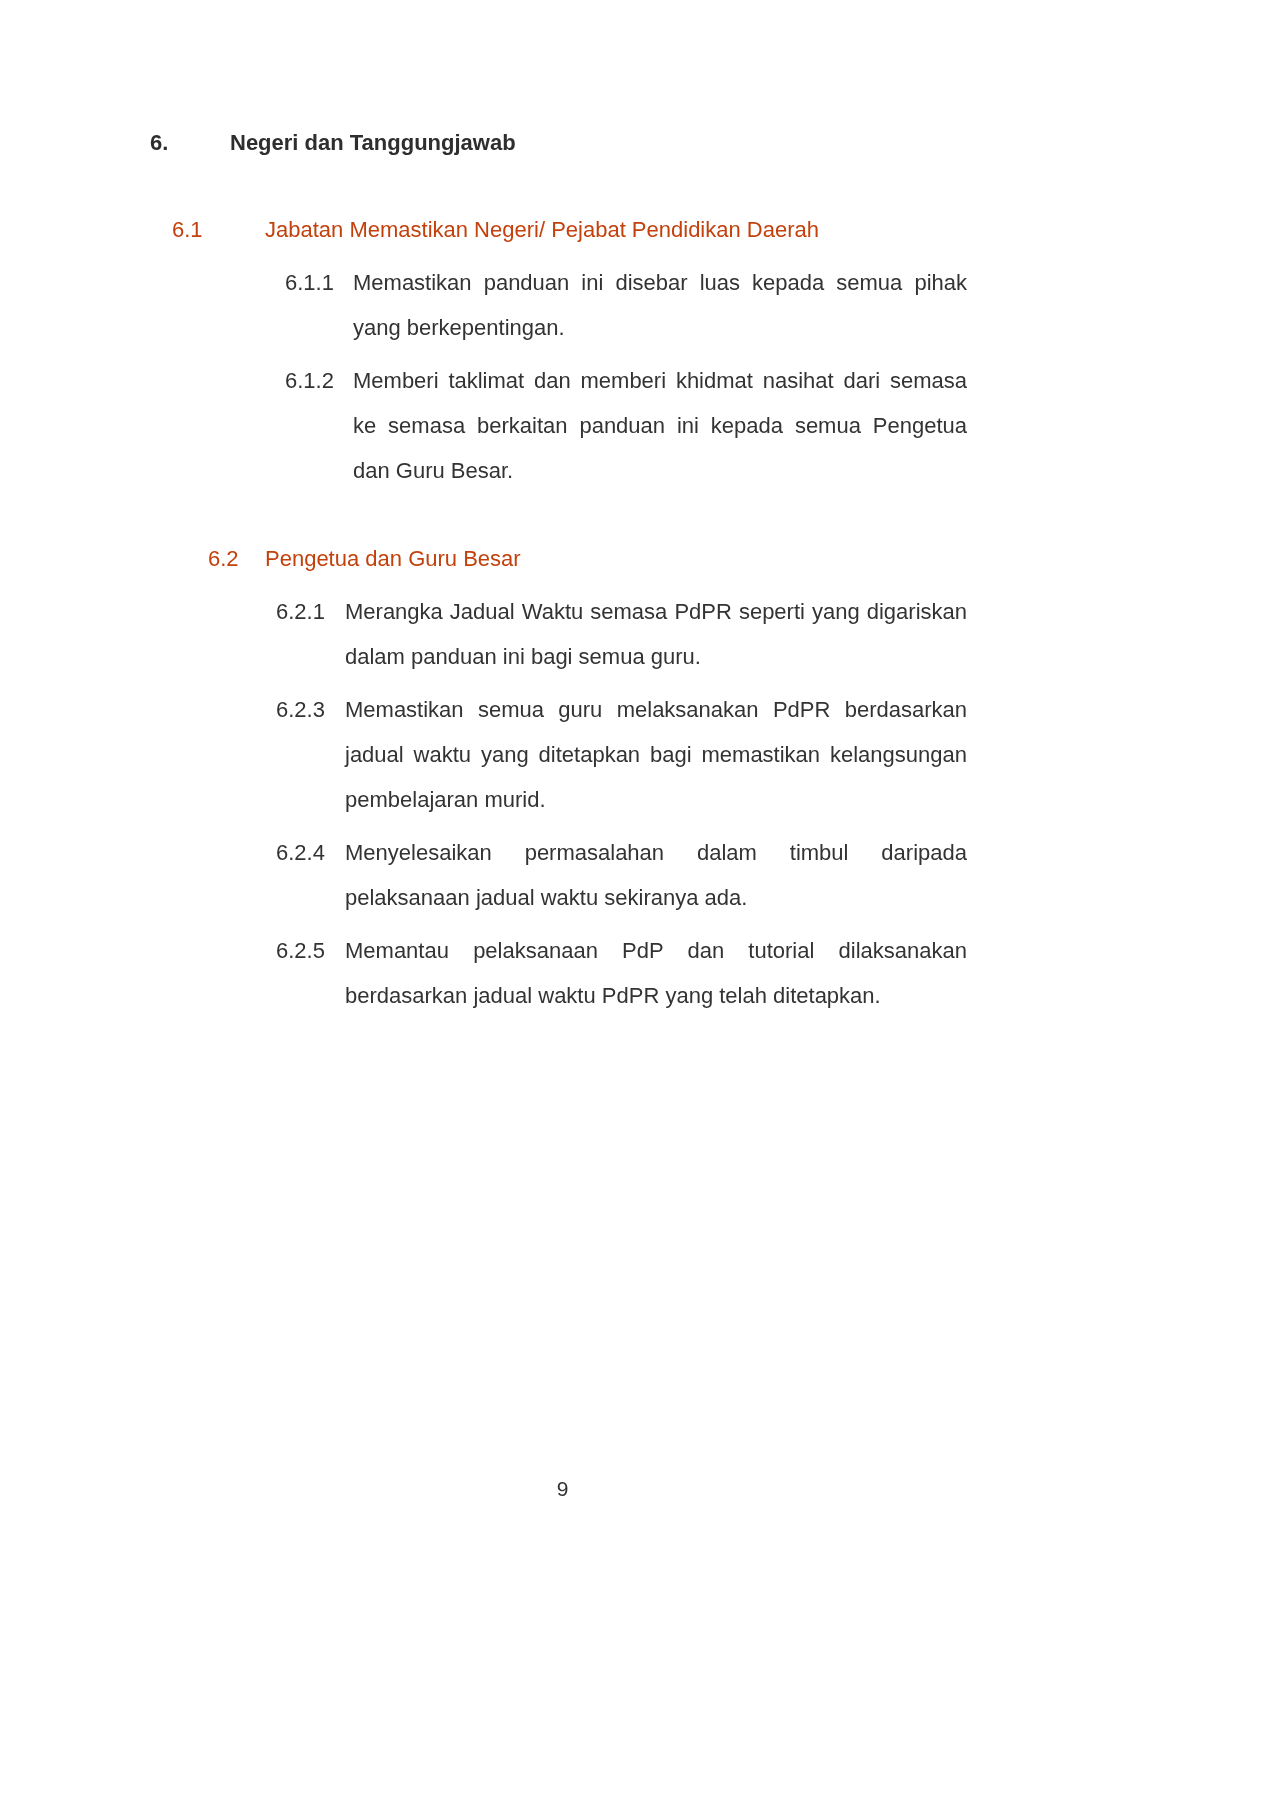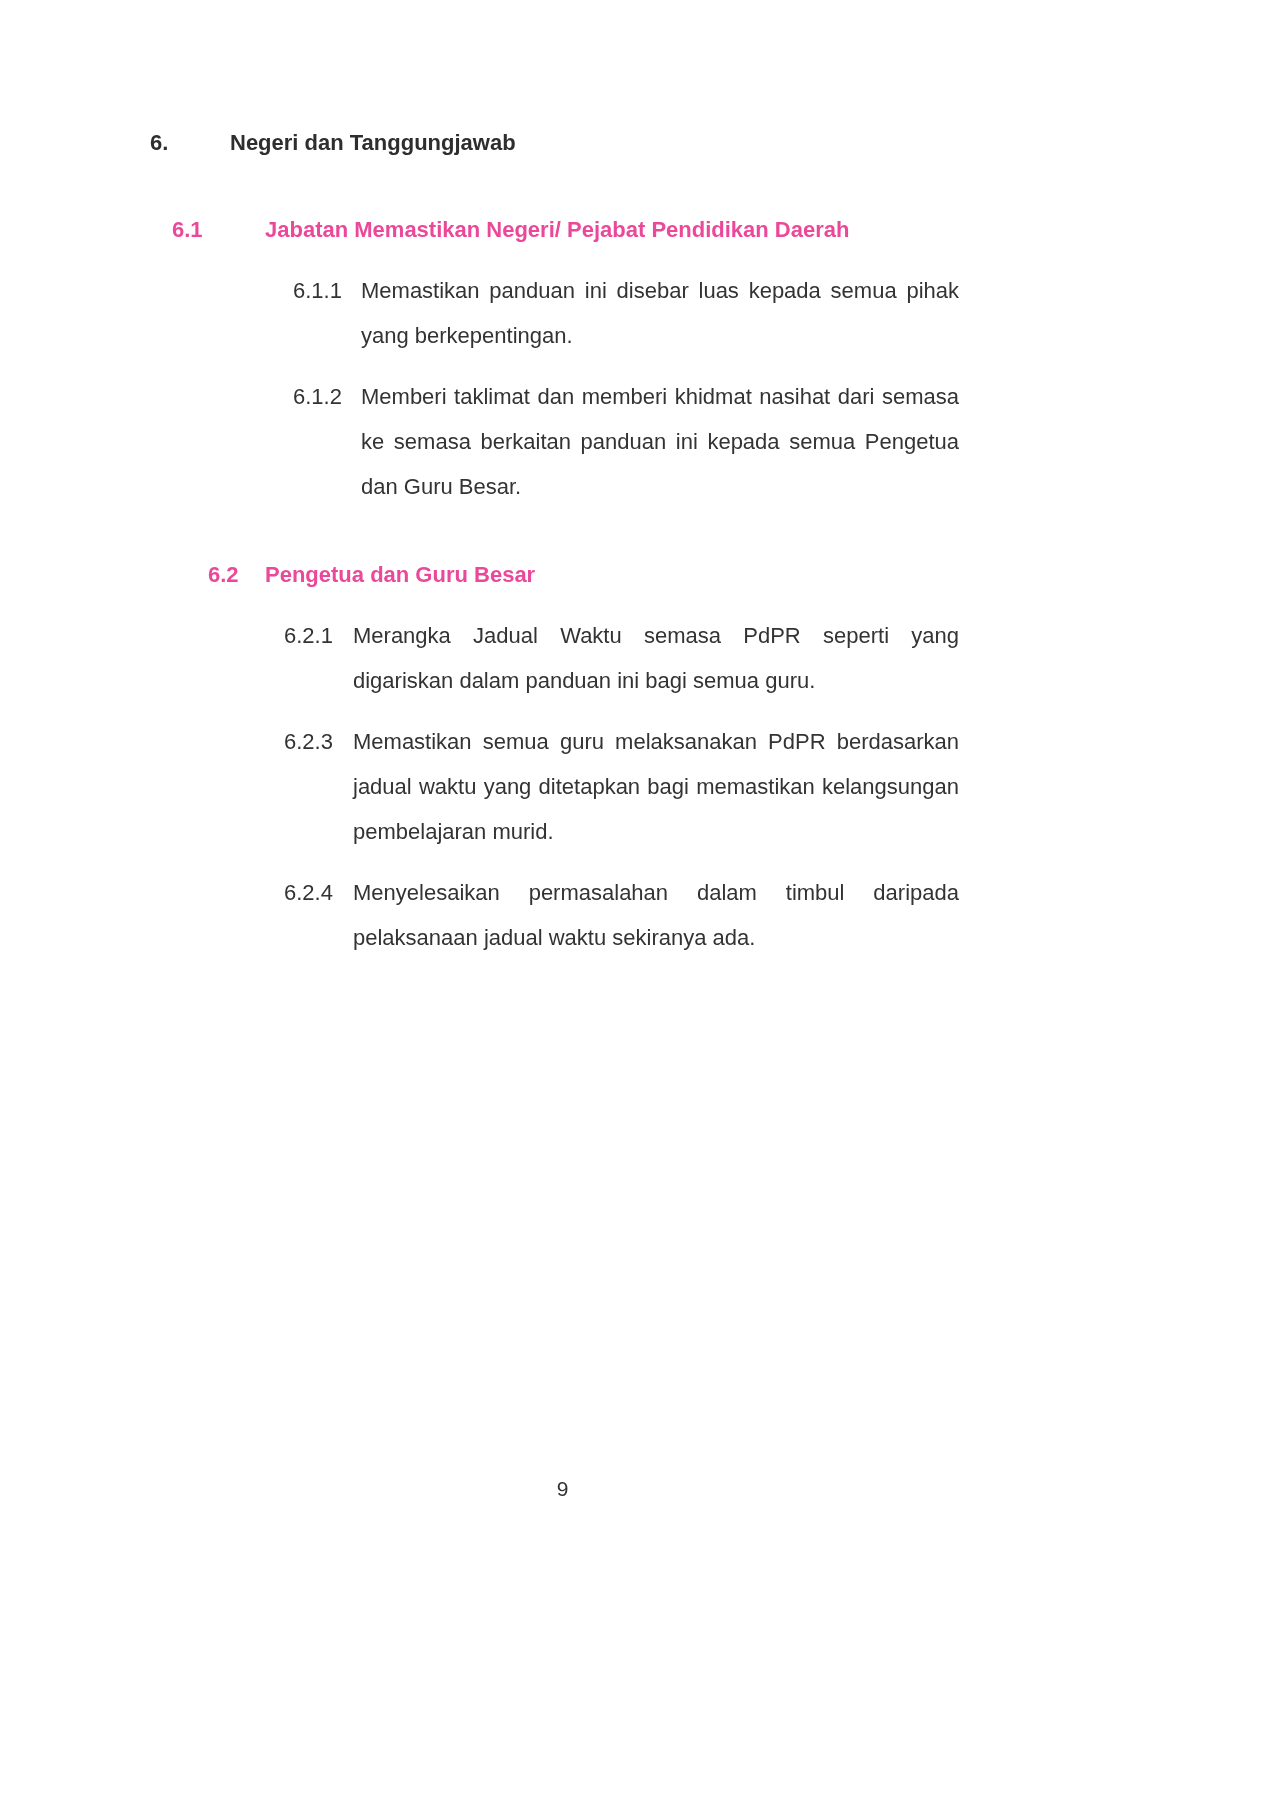--- a/index.html
+++ b/index.html
@@ -32,35 +32,35 @@
   }
   .heading .h-num {
     position: absolute;
     left: 0;
     top: 0;
   }
   
   .section .sec-title {
     position: relative;
     padding-left: 115px;
-    font-weight: bold;
-    color: #ec4899;
+    font-weight: normal;
+    color: #c2410c;
   }
   .section .sec-title .sec-num {
     position: absolute;
     top: 0;
   }
   .section.s61 { margin-top: 42px; }
   .section.s61 .sec-title .sec-num { left: 22px; }
   .section.s62 { margin-top: 43px; }
   .section.s62 .sec-title .sec-num { left: 58px; }
   
   .item {
     position: relative;
-    margin: 16px;
+    margin: 8px;
     text-align: justify;
   }
   .item .num {
     position: absolute;
     top: 0;
   }
   .s61 .item { padding-left: 195px; }
   .s61 .item .num { left: 127px; }
   .s62 .item { padding-left: 187px; }
   .s62 .item .num { left: 118px; }
@@ -111,17 +111,21 @@
       <span class="txt">Merangka Jadual Waktu semasa PdPR seperti yang digariskan dalam panduan ini bagi semua guru.</span>
     </p>
     <p class="item">
       <span class="num">6.2.3</span>
       <span class="txt">Memastikan semua guru melaksanakan PdPR berdasarkan jadual waktu yang ditetapkan bagi memastikan kelangsungan pembelajaran murid.</span>
     </p>
     <p class="item">
       <span class="num">6.2.4</span>
       <span class="txt">Menyelesaikan permasalahan dalam timbul daripada pelaksanaan jadual waktu sekiranya ada.</span>
     </p>
+    <p class="item">
+      <span class="num">6.2.5</span>
+      <span class="txt">Memantau pelaksanaan PdP dan tutorial dilaksanakan berdasarkan jadual waktu PdPR yang telah ditetapkan.</span>
+    </p>
   </section>
 
   <div class="page-number">9</div>
 
 </div>
 
 </body></html>

